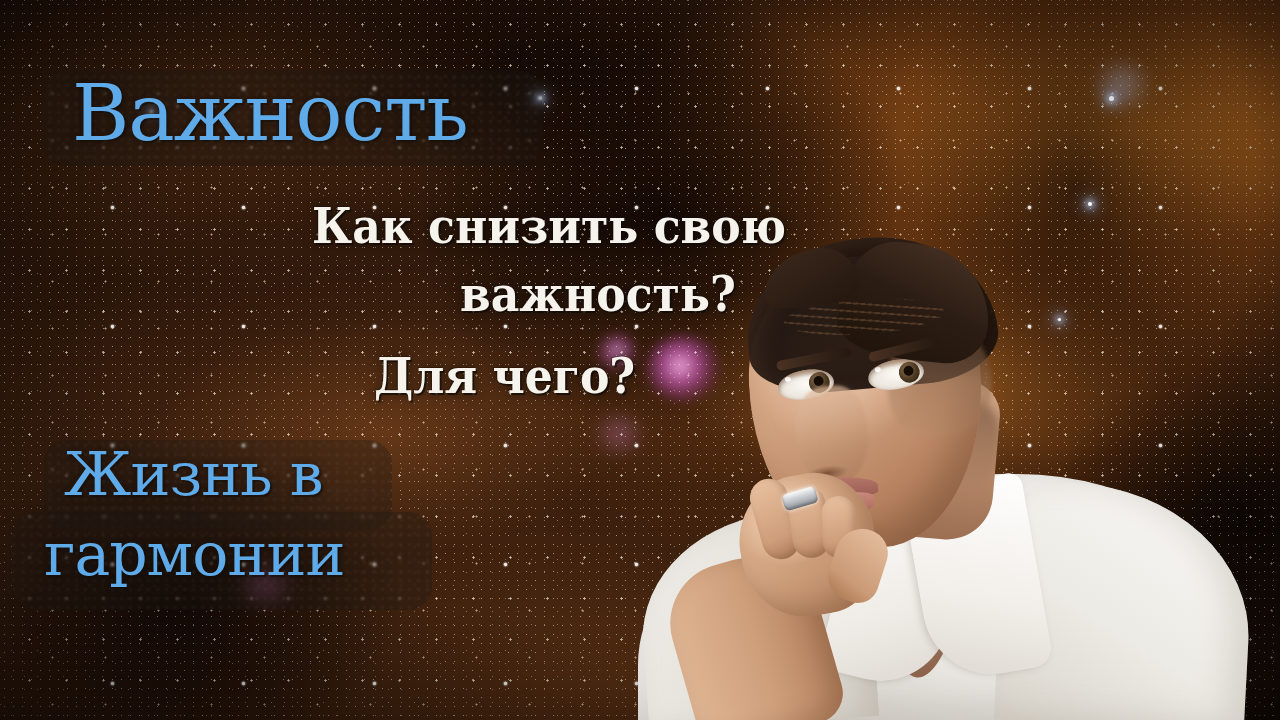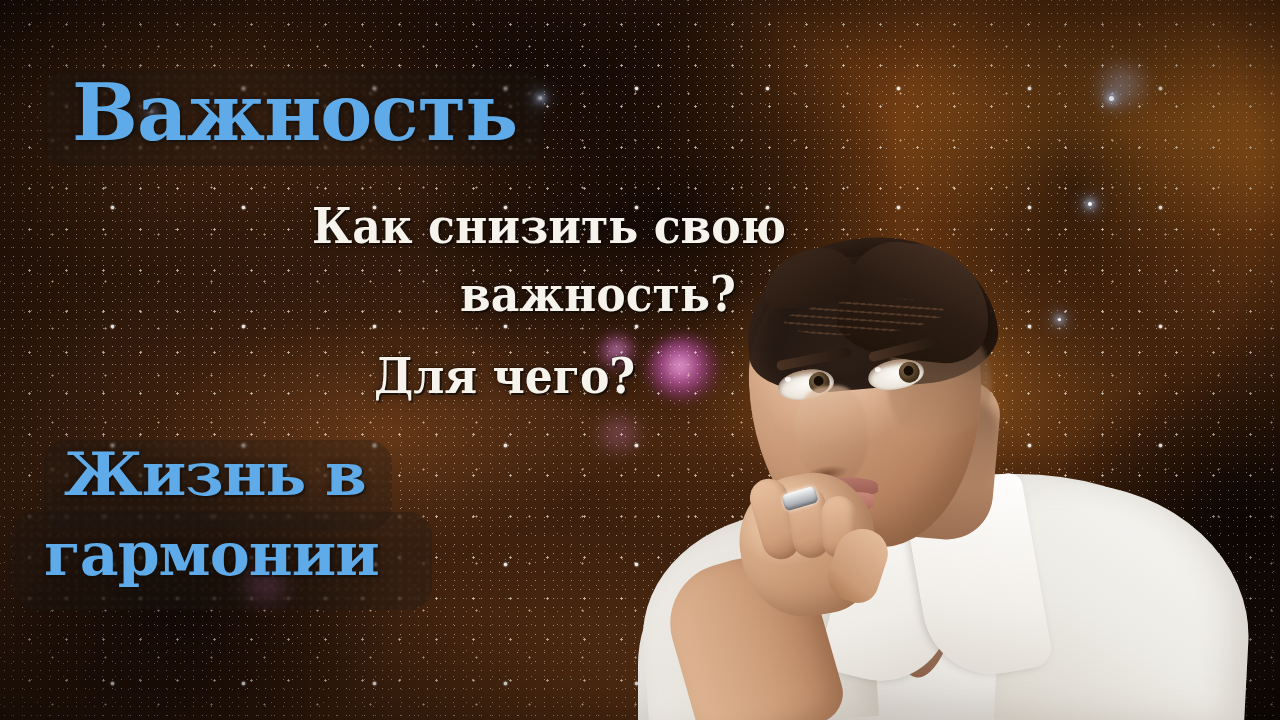--- a/index.html
+++ b/index.html
@@ -283,21 +283,21 @@
     border-radius:22px;
   }
   .panel-title{ left:44px;  top:70px;  width:498px; height:96px; }
   .panel-b1{    left:44px;  top:440px; width:348px; height:90px; border-radius:24px; }
   .panel-b2{    left:12px;  top:512px; width:420px; height:98px; border-radius:24px; }
 
   .blue-text{
     position:absolute;
     color:#5FABE9;
     font-family:"DejaVu Serif","Liberation Serif",serif;
-    font-weight:bold;
+    font-weight:normal;
     letter-spacing:-1px;
     text-shadow:
       2px 2px 0 rgba(20,14,10,.55),
       0 0 10px rgba(10,8,6,.55);
     white-space:nowrap;
     line-height:1;
     text-align:center;
   }
   .t-title{ left:72px; top:74px; font-size:78px; }
   .t-b1{ left:64px; top:444px; font-size:60px; }

